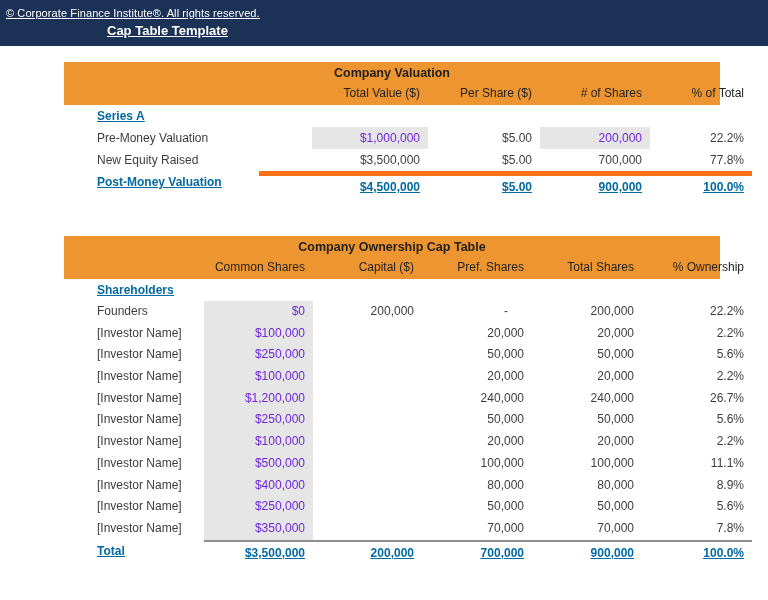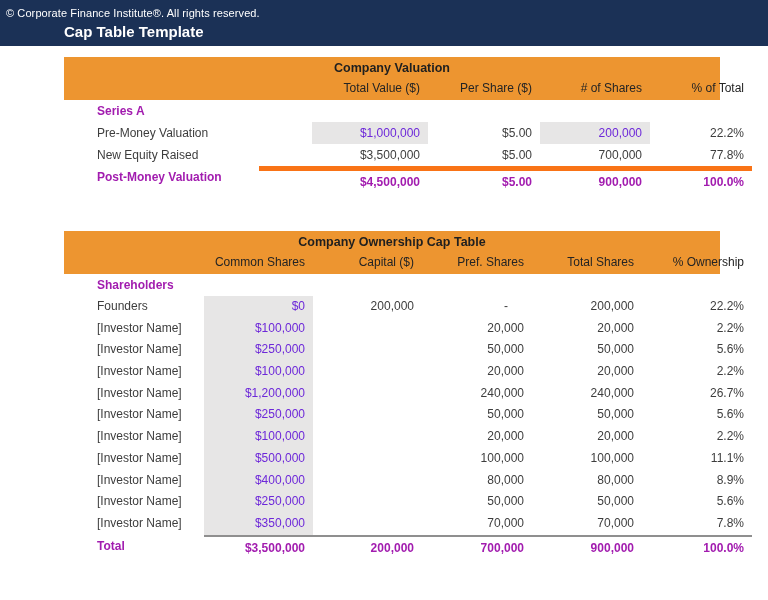--- a/index.html
+++ b/index.html
@@ -1,44 +1,44 @@
 <!DOCTYPE html>
 <html><head>
 <meta charset="utf-8">
 <style>
   * { box-sizing: border-box; margin: 0; padding: 0; }
   html, body { width: 768px; height: 600px; background: #ffffff;
     font-family: "Liberation Sans", sans-serif; overflow: hidden; }
 
   
-  .top-bar { width: 768px; height: 46px; background: #1b3156; color: #ffffff; }
+  .top-bar { width: 768px; height: 46px; background: #1b3156; color: #ffffff; text-decoration: underline; }
   .copyright { font-size: 11px; padding: 7px 0 0 6px; letter-spacing: .1px; }
-  .app-title { font-size: 15px; font-weight: 700; padding: 4px 0 0 64px; }
+  .app-title { font-size: 13px; font-weight: 700; padding: 4px 0 0 64px; margin-left: 43px; }
 
   
   .content { margin-left: 64px; width: 656px; }
   .grid { display: grid; padding-left: 32px; }
   .t1 .grid { grid-template-columns: 163px 53px 116px 112px 110px 102px; }
   .t2 .grid { grid-template-columns: 108px 109px 109px 110px 110px 110px; }
   .tbl-title { background: #ed9530; color: #1f1f1f; font-size: 12.5px; font-weight: 700;
     text-align: center; height: 21px; line-height: 23px; }
   .col-head { background: #ed9530; }
   .col-head .cell { color: #242424; font-size: 12px; height: 22px; line-height: 21px; }
   .cell { font-size: 12px; color: #3d3d3d; height: 22px; line-height: 22px;
     text-align: right; padding-right: 8px; white-space: nowrap; overflow: hidden; }
   .t2 .row-data .cell { height: 21.7px; line-height: 21.7px; }
   .lbl { text-align: left; padding-right: 0; padding-left: 1px; }
-  .bold .cell, .bold { font-weight: 700; color: #a21caf; }
+  .bold .cell, .bold { font-weight: 700; color: #0369a1; text-decoration: underline; }
   .input-cell { background: #e7e6e6; color: #6d28d9; }
   .sum-line-1 .cell { border-top: 5px solid #f97316; }
   .sum-line-1 .cell.lbl { border-top: none; }
   .sum-line-2 .cell { border-top: 2px solid #8f8f8f; }
   .sum-line-2 .cell.lbl { border-top: none; }
   .dash { padding-right: 24px; }
-  .t1 { margin-top: 11px; }
+  .t1 { margin-top: 16px; }
   .t2 { margin-top: 43px; }
 </style>
 </head>
 <body>
 
 <div class="top-bar">
   <div class="copyright">© Corporate Finance Institute®. All rights reserved.</div>
   <div class="app-title">Cap Table Template</div>
 </div>
 

